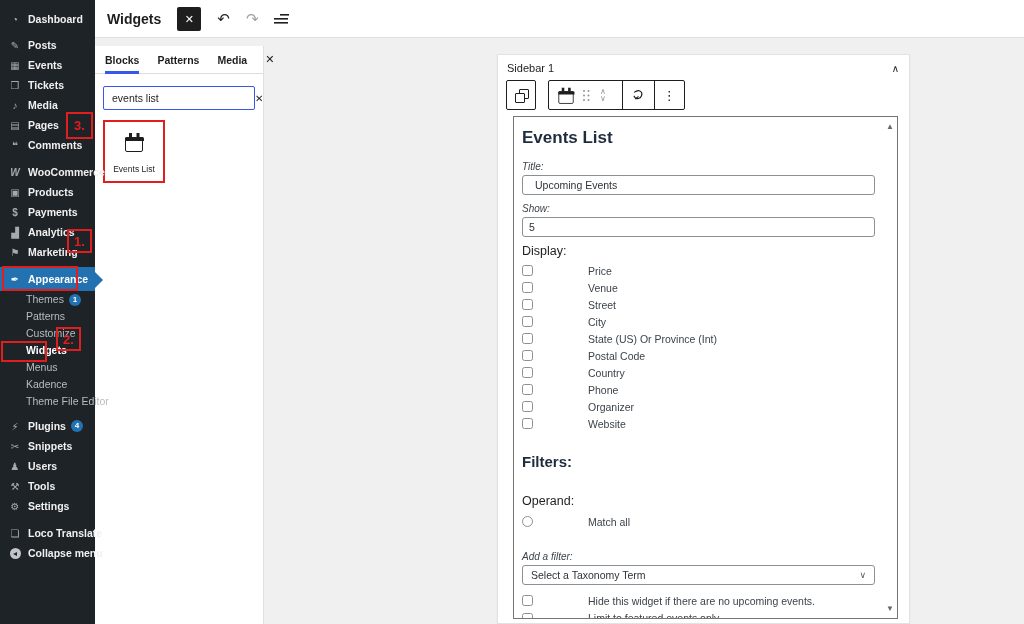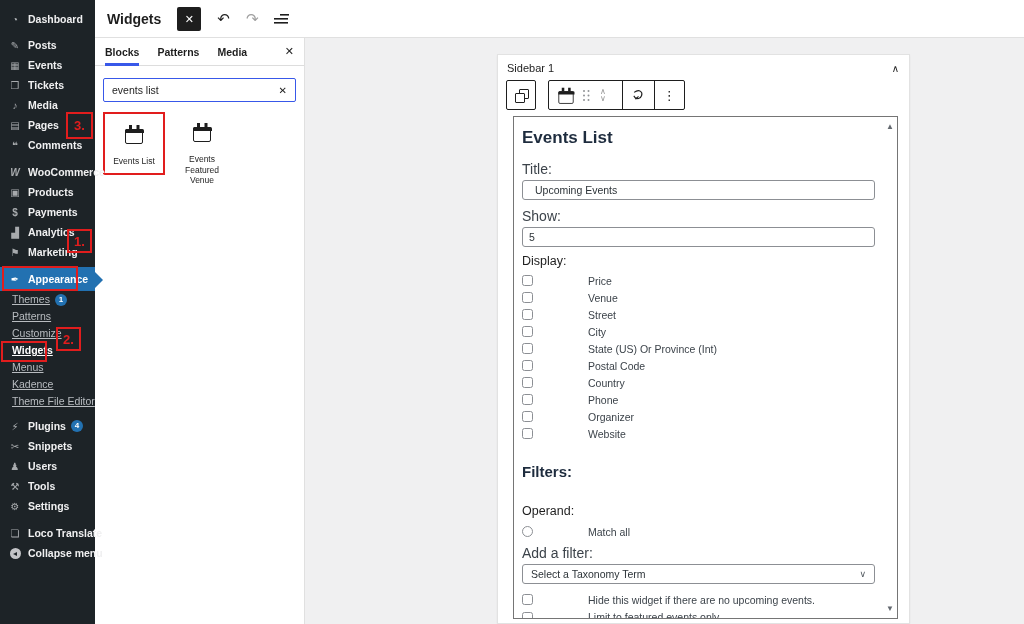--- a/index.html
+++ b/index.html
@@ -6,21 +6,21 @@
   html,body { width:1024px; height:624px; overflow:hidden; }
   body { font-family:"Liberation Sans","DejaVu Sans",sans-serif; font-size:11px; color:#1e1e1e; background:#f0f0f1; position:relative; }
 
   
   .admin-sidebar { position:absolute; left:0; top:0; width:95px; height:624px; background:#1d2327; z-index:5; padding-top:9px; }
   .mi { display:flex; align-items:center; height:20px; padding-left:8px; color:#f0f0f1; font-size:10.5px; font-weight:600; cursor:pointer; white-space:nowrap; }
   .mi .ic { width:14px; margin-right:6px; font-size:10px; color:#a7aaad; text-align:center; flex:0 0 14px; }
   .mi.gap6 { margin-top:6px; } .mi.gap7 { margin-top:7px; } .mi.gap5 { margin-top:5px; }
   .mi.active-top { background:#2271b1; height:24px; color:#fff; position:relative; }
   .mi.active-top .ic { color:#fff; }
-  .smi { display:block; height:17px; line-height:17px; padding-left:12px; color:#b8bcc0; font-size:10.5px; cursor:pointer; white-space:nowrap;text-decoration:underline; }
+  .smi { display:block; height:17px; line-height:17px; padding-left:26px; color:#b8bcc0; font-size:10.5px; cursor:pointer; white-space:nowrap; }
   .smi.current { color:#fff; font-weight:700; }
   .badge { display:inline-block; min-width:12px; height:12px; line-height:12px; border-radius:50%; background:#2271b1; color:#fff; font-size:8px; font-weight:700; text-align:center; margin-left:5px; vertical-align:1px; }
   .ic-dash::before{content:"◔";} .ic-posts::before{content:"✎";} .ic-events::before{content:"▦";}
   .ic-tickets::before{content:"❒";} .ic-media::before{content:"♪";} .ic-pages::before{content:"▤";}
   .ic-comments::before{content:"❝";} .ic-woo::before{content:"W"; font-style:italic; font-weight:800;}
   .ic-products::before{content:"▣";} .ic-pay::before{content:"$"; font-weight:700;}
   .ic-chart::before{content:"▟";} .ic-flag::before{content:"⚑";} .ic-brush::before{content:"✒";}
   .ic-plug::before{content:"⚡";} .ic-scissors::before{content:"✂";} .ic-user::before{content:"♟";}
   .ic-tools::before{content:"⚒";} .ic-gear::before{content:"⚙";} .ic-loco::before{content:"❏";}
   .ic-collapse::before{content:"◂"; display:inline-block; width:11px; height:11px; line-height:11px; border-radius:50%; background:#c3c4c7; color:#1d2327; font-size:8px; }
@@ -30,21 +30,21 @@
   .topbar { position:absolute; left:95px; top:0; right:0; height:38px; background:#fff; border-bottom:1px solid #e0e0e0; display:flex; align-items:center; z-index:3; }
   .topbar-title { font-size:14px; font-weight:700; margin-left:12px; }
   .inserter-toggle { width:24px; height:24px; background:#1e1e1e; color:#fff; border:none; border-radius:2px; margin-left:16px; font-size:11px; line-height:24px; text-align:center; cursor:pointer; }
   .tb-icon { margin-left:16px; font-size:15px; cursor:pointer; color:#1e1e1e; }
   .tb-icon.disabled { color:#a0a0a0; }
   .listview-ic { width:15px; height:11px; margin-left:16px; cursor:pointer;
     background-image:linear-gradient(#1e1e1e,#1e1e1e),linear-gradient(#1e1e1e,#1e1e1e),linear-gradient(#1e1e1e,#1e1e1e);
     background-size:9px 1.6px,14px 1.6px,14px 1.6px; background-position:right 1px,0 5px,0 9px; background-repeat:no-repeat; }
 
   
-  .inserter { position:absolute; left:95px; top:38px; width:210px; bottom:0; background:#fff; border-right:1px solid #e0e0e0; z-index:2; }
+  .inserter { position:absolute; left:95px; top:46px; width:169px; bottom:0; background:#fff; border-right:1px solid #e0e0e0; z-index:2; }
   .ins-tabs { display:flex; align-items:center; height:28px; border-bottom:1px solid #ddd; padding:0 10px; }
   .ins-tab { font-size:10.5px; font-weight:600; margin-right:18px; height:28px; line-height:28px; cursor:pointer; }
   .ins-tab.active { border-bottom:3px solid #3858e9; }
   .ins-close { margin-left:auto; font-size:11px; cursor:pointer; }
   .search-wrap { margin:12px 8px 0 8px; height:24px; border:1.5px solid #3858e9; border-radius:2px; display:flex; align-items:center; background:#fff; }
   .search-wrap input { border:none; outline:none; flex:1; font-size:10.5px; padding-left:8px; font-family:inherit; color:#1e1e1e; background:transparent; }
   .search-clear { padding:0 8px; font-size:10px; cursor:pointer; }
   .ins-results { display:flex; align-items:flex-start; padding:10px 0 0 8px; }
   .ann-frame { border:2px solid #e11d1d; margin-right:8px; }
   .block-card { width:58px; display:flex; flex-direction:column; align-items:center; padding:10px 0 6px 0; cursor:pointer; }
@@ -71,21 +71,21 @@
   .dots { position:relative; width:8px; height:13px; margin:0 5px 0 8px; }
   .dots::before { content:""; position:absolute; left:0; top:1px; width:2px; height:2px; border-radius:50%; background:#8f9295;
     box-shadow:0 4.5px 0 #8f9295,0 9px 0 #8f9295,4.5px 0 0 #8f9295,4.5px 4.5px 0 #8f9295,4.5px 9px 0 #8f9295; }
   .updown { display:flex; flex-direction:column; align-items:center; color:#949494; font-size:8px; line-height:7px; margin:0 8px 0 4px; cursor:pointer; }
   .ellipsis-ic { font-size:13px; color:#1e1e1e; }
 
   .widget-form { position:absolute; left:15px; top:61px; width:385px; bottom:4px; border:1px solid #757575; background:#fff; padding:6px 22px 6px 8px; overflow:hidden; }
   .scroll-arrow { position:absolute; right:3px; font-size:8px; color:#646970; cursor:pointer; }
   .scroll-arrow.up { top:5px; } .scroll-arrow.down { bottom:5px; }
   .wf-heading { font-size:17px; font-weight:700; color:#1e2c3e; margin:5px 0 13px 0; }
-  .wf-label { font-size:14px; color:#3c434a; margin:2px 0 3px 0; }
+  .wf-label { font-size:10px; color:#3c434a; margin:2px 0 3px 0;font-style:italic; }
   .wf-input { width:100%; height:20px; border:1px solid #8c8f94; border-radius:3px; font-size:10.5px; padding:0 6px; font-family:inherit; color:#2c3338; outline:none; background:#fff; }
   .wf-sublabel { font-size:12.5px; color:#1e1e1e; margin:7px 0 4px 0; }
   .cb-row { display:flex; align-items:center; height:17px; cursor:pointer; }
   .cb { width:11px; height:11px; border:1px solid #8c8f94; border-radius:2.5px; margin-right:7px; flex:0 0 11px; position:relative; background:#fff; }
   .cb-label { font-size:10.5px; color:#3c434a;padding-left:48px; }
   .wf-filters { font-size:15px; font-weight:700; color:#1e2c3e; margin:21px 0 0 0; }
   .wf-operand { font-size:12.5px; color:#1e1e1e; margin:24px 0 5px 0; }
   .rb-row { display:flex; align-items:center; height:17px; cursor:pointer; }
   .rb { width:11px; height:11px; border:1px solid #8c8f94; border-radius:50%; margin-right:7px; flex:0 0 11px; position:relative; background:#fff; }
   .rb.on::after { content:""; position:absolute; left:2.5px; top:2.5px; width:4px; height:4px; border-radius:50%; background:#3582c4; }
@@ -209,24 +209,20 @@
   <div class="search-wrap">
     <input type="text" value="events list" style="">
     <span class="search-clear">✕</span>
   </div>
   <div class="ins-results">
     <div class="ann-frame">
       <div class="block-card">
         <span class="calico"></span>
         <span class="bc-label">Events List</span>
       </div>
-    </div>
-    <div class="block-card">
-      <span class="calico"></span>
-      <span class="bc-label">Events Featured Venue</span>
     </div>
   </div>
 </div>
 
 <div class="canvas"></div>
 
 <div class="widget-card">
   <div class="card-head">
     <span class="area-name">Sidebar 1</span>
     <span class="chev">∧</span>
@@ -328,21 +324,21 @@
     <div>
 
 
         <div class="rb-row">
           <span class="rb"></span>
           <span class="cb-label">Match all</span>
         </div>
 
     </div>
 
-    <div class="wf-label" style="margin-top:5px;">Add a filter:</div>
+    <div class="wf-label" style="margin-top:21px;">Add a filter:</div>
     <div class="fake-select">
       <span>Select a Taxonomy Term</span>
       <span class="sel-chev">∨</span>
     </div>
 
     <div>
 
         <div class="cb-row" style="height:17.5px;">
           <span class="cb"></span>
           <span class="cb-label">Hide this widget if there are no upcoming events.</span>

